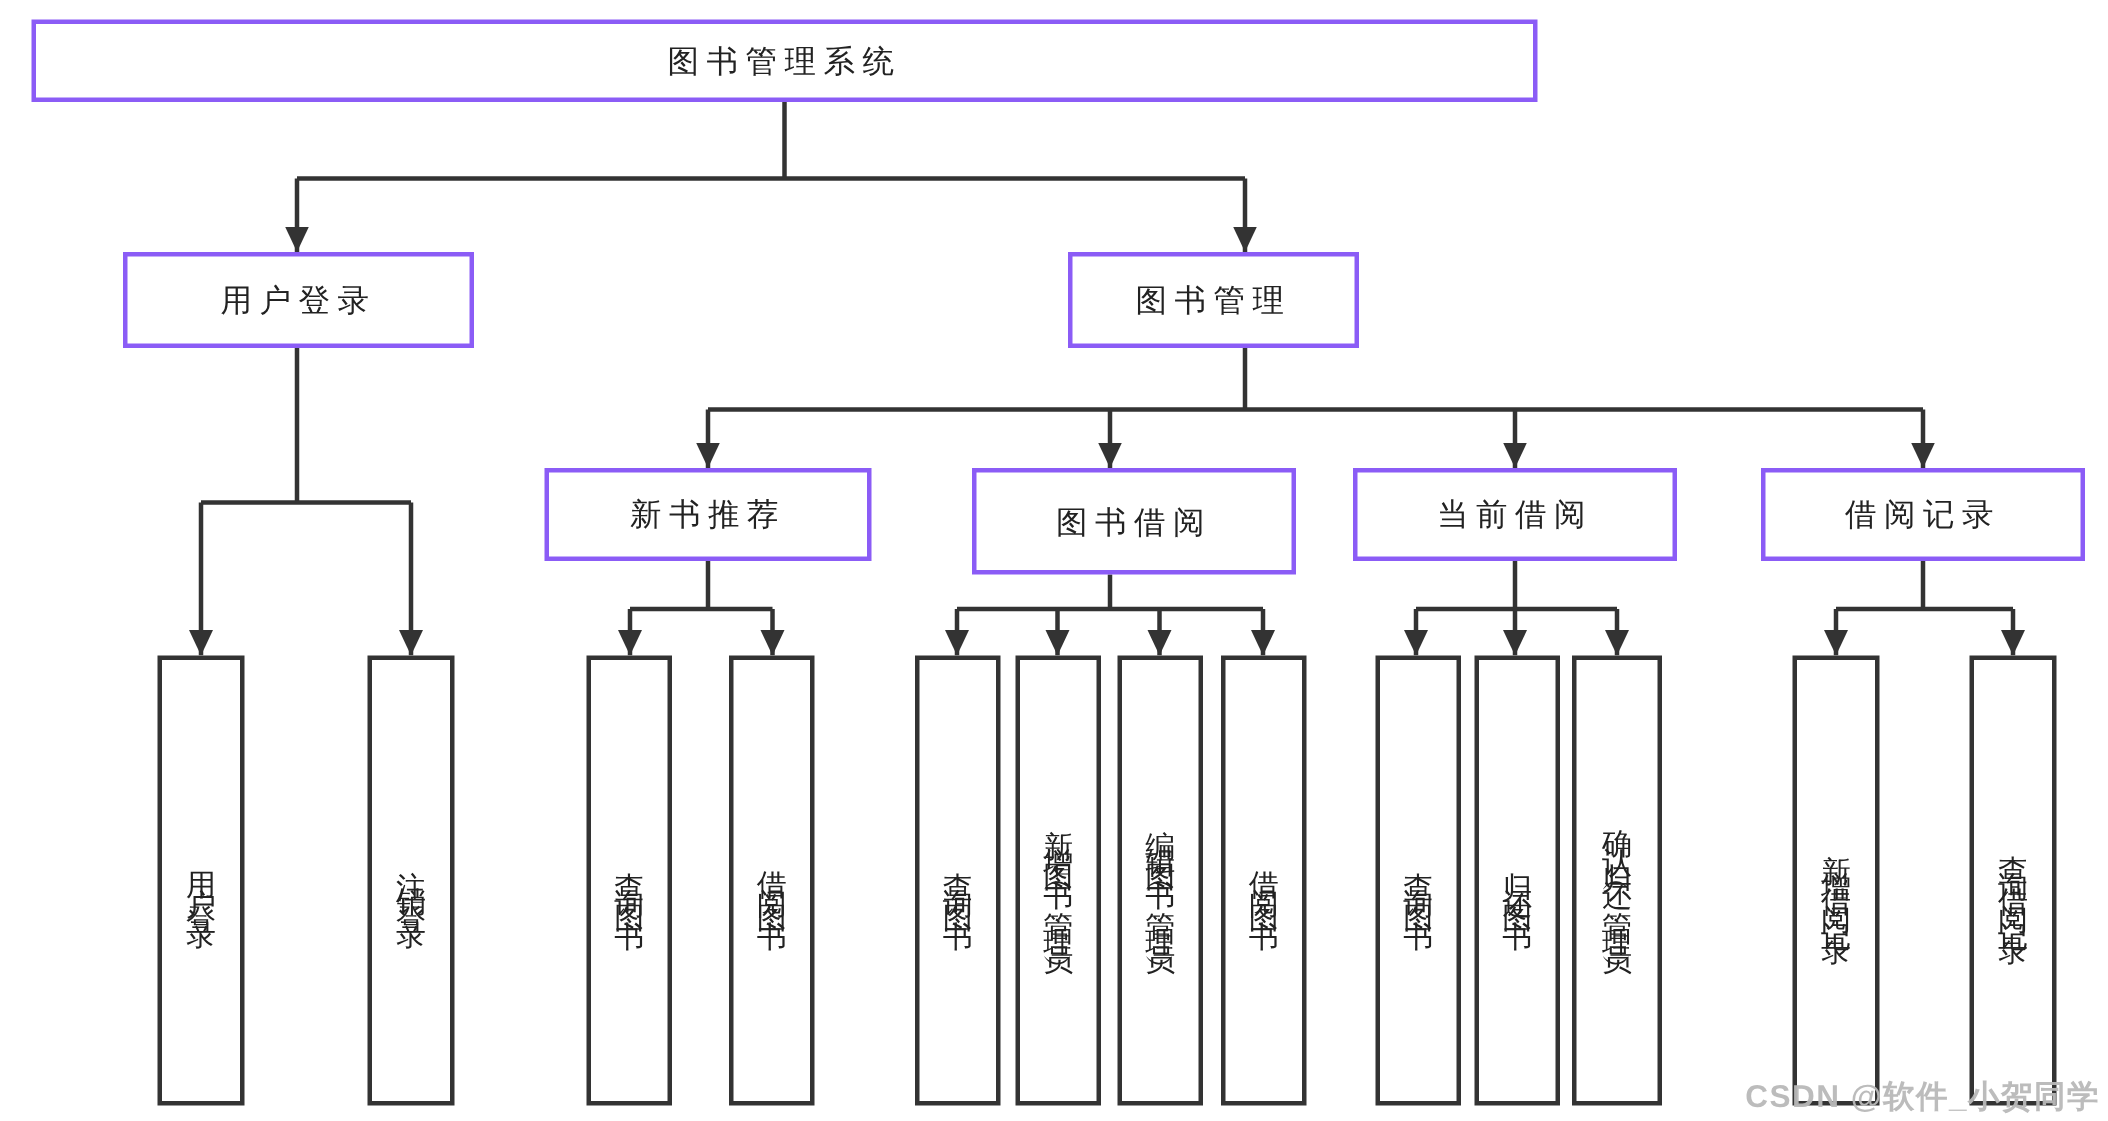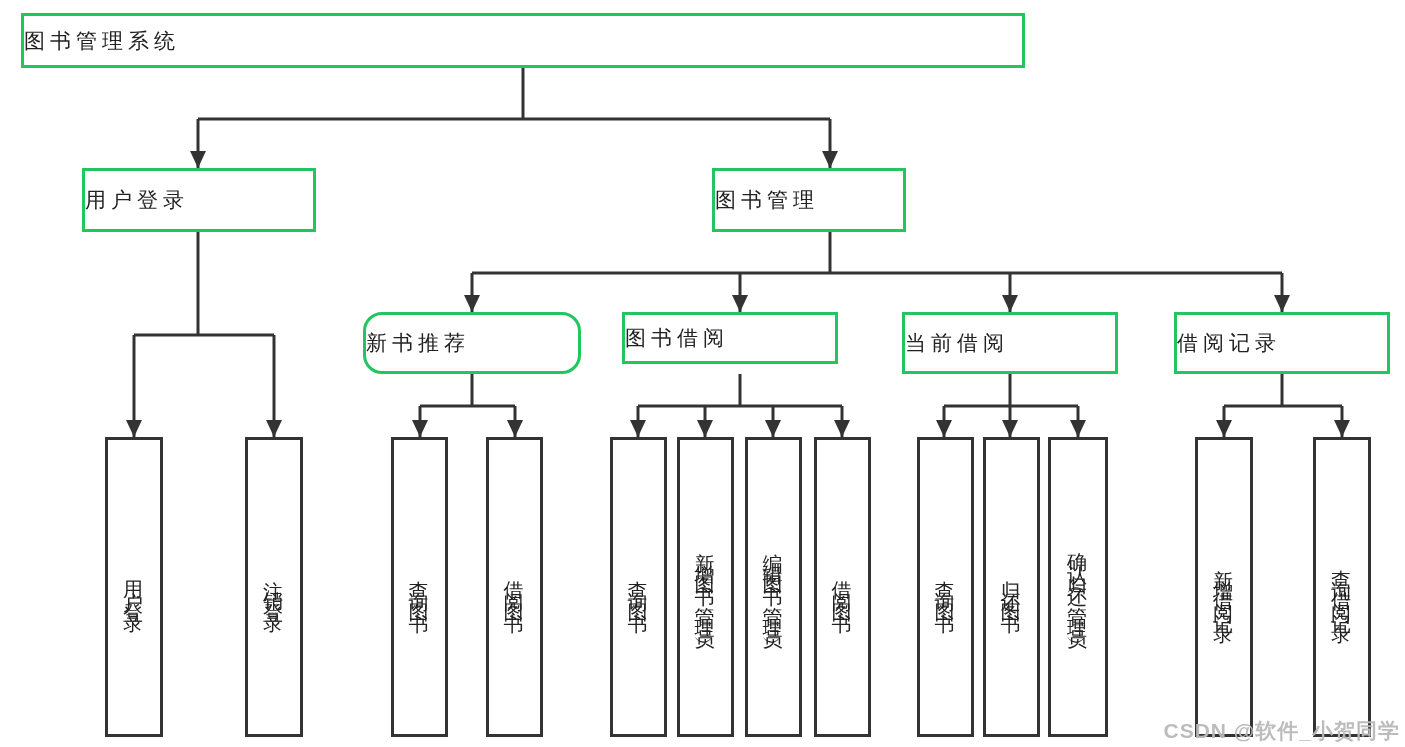--- a/index.html
+++ b/index.html
@@ -23,24 +23,25 @@
     height: 747px;
   }
   .connectors path.ln {
     stroke: #333333;
     stroke-width: 3;
     fill: none;
   }
   .node {
     position: absolute;
     box-sizing: border-box;
-    border: 3px solid #22c55e;
+    border: 3px solid #8b5cf6;
     background: #ffffff;
     display: flex;
     align-items: center;
+    justify-content: center;
     color: #222222;
   }
   .node .hlabel {
     font-size: 21px;
     letter-spacing: 5px;
     white-space: nowrap;
     color: #222222;
   }
   .leaf {
     position: absolute;
@@ -130,24 +131,24 @@
     <span class="hlabel">图书管理系统</span>
   </div>
 
   <div class="node" style="left:82px; top:168px; width:234px; height:64px;">
     <span class="hlabel">用户登录</span>
   </div>
   <div class="node" style="left:712px; top:168px; width:194px; height:64px;">
     <span class="hlabel">图书管理</span>
   </div>
 
-  <div class="node" style="left:363px; top:312px; width:218px; height:62px;border-radius:19px;">
+  <div class="node" style="left:363px; top:312px; width:218px; height:62px;">
     <span class="hlabel">新书推荐</span>
   </div>
-  <div class="node" style="left:622px; top:312px; width:216px; height:52px;">
+  <div class="node" style="left:648px; top:312px; width:216px; height:71px;">
     <span class="hlabel">图书借阅</span>
   </div>
   <div class="node" style="left:1174px; top:312px; width:216px; height:62px;">
     <span class="hlabel">借阅记录</span>
   </div>
   <div class="node" style="left:902px; top:312px; width:216px; height:62px;">
     <span class="hlabel">当前借阅</span>
   </div>
 
   <div class="leaf" style="left:105px; top:437px; width:58px; height:300px;">

